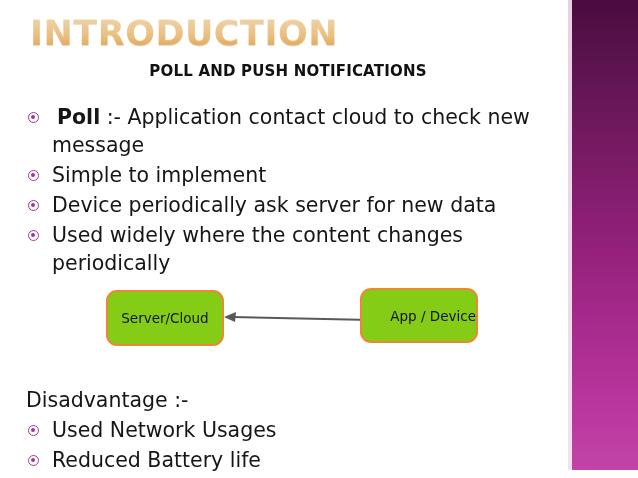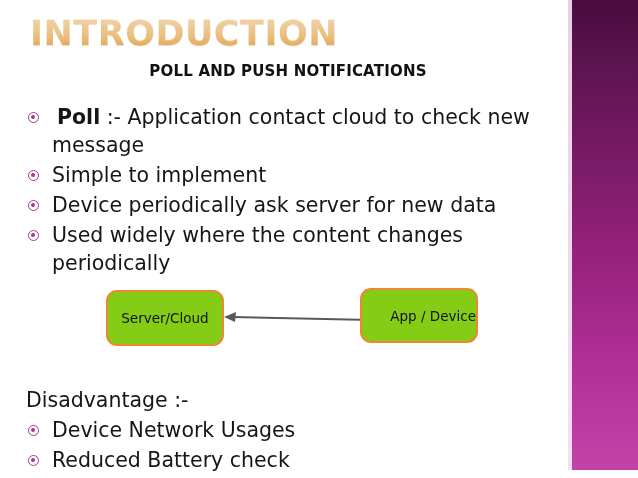--- a/index.html
+++ b/index.html
@@ -228,23 +228,23 @@
       <span>App / Device</span>
     </div>
   </div>
 
   <div class="lower-list">
 
     <div class="li nobullet">Disadvantage :-</div>
 
     <div class="li">
       <span class="bullet"></span>
-      <span>Device Network Usages</span>
-    </div>
-
-    <div class="li">
-      <span class="bullet"></span>
-      <span>Reduced Battery check</span>
+      <span>Used Network Usages</span>
+    </div>
+
+    <div class="li">
+      <span class="bullet"></span>
+      <span>Reduced Battery life</span>
     </div>
 
   </div>
 
 </div>
 
 </body></html>

